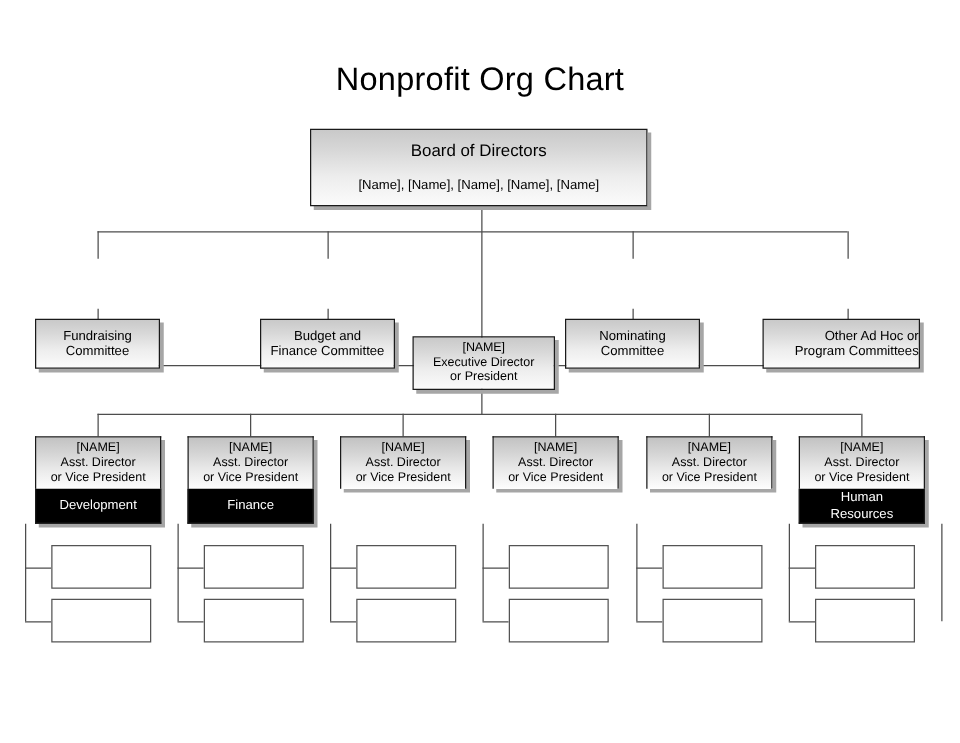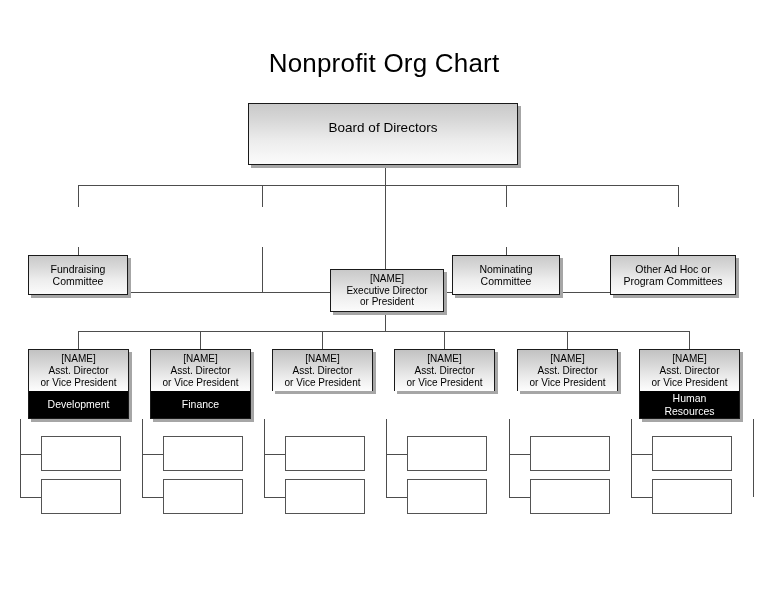--- a/index.html
+++ b/index.html
@@ -131,43 +131,48 @@
 </style>
 </head>
 <body>
 
 <div id="canvas">
 
   <div id="chart-title">Nonprofit Org Chart</div>
 
   <div class="node" id="board-box" style="left:248px; top:103px; width:270px; height:62px;">
     <span class="board-title">Board of Directors</span>
+    <span class="board-names">[Name], [Name], [Name], [Name], [Name]</span>
   </div>
 
   <div class="ln v" style="left:385px; top:165px; height:167px;"></div>
 
   <div class="ln h" style="left:78px; top:185px; width:600px;"></div>
 
   <div class="ln v" style="left:78px;  top:185px; height:22px;"></div>
   <div class="ln v" style="left:262px; top:185px; height:22px;"></div>
   <div class="ln v" style="left:506px; top:185px; height:22px;"></div>
   <div class="ln v" style="left:678px; top:185px; height:22px;"></div>
 
   <div class="node committee-box" style="left:28px; top:207px; width:100px; height:40px;">
     <span class="l">Fundraising</span>
     <span class="l">Committee</span>
   </div>
 
+  <div class="node committee-box" style="left:208px; top:207px; width:108px; height:40px;">
+    <span class="l">Budget and</span>
+    <span class="l">Finance Committee</span>
+  </div>
 
   <div class="node committee-box" style="left:452px; top:207px; width:108px; height:40px;">
     <span class="l">Nominating</span>
     <span class="l">Committee</span>
   </div>
 
-  <div class="node committee-box" style="left:610px; top:207px; width:126px; height:40px;">
+  <div class="node committee-box" style="left:610px; top:207px; width:126px; height:40px;align-items:flex-end;">
     <span class="l">Other Ad Hoc or</span>
     <span class="l">Program Committees</span>
   </div>
 
   <div class="ln v" style="left:78px;  top:247px; height:45px;"></div>
   <div class="ln v" style="left:262px; top:247px; height:45px;"></div>
   <div class="ln v" style="left:506px; top:247px; height:45px;"></div>
   <div class="ln v" style="left:678px; top:247px; height:45px;"></div>
 
   <div class="ln h" style="left:78px; top:292px; width:600px;"></div>

